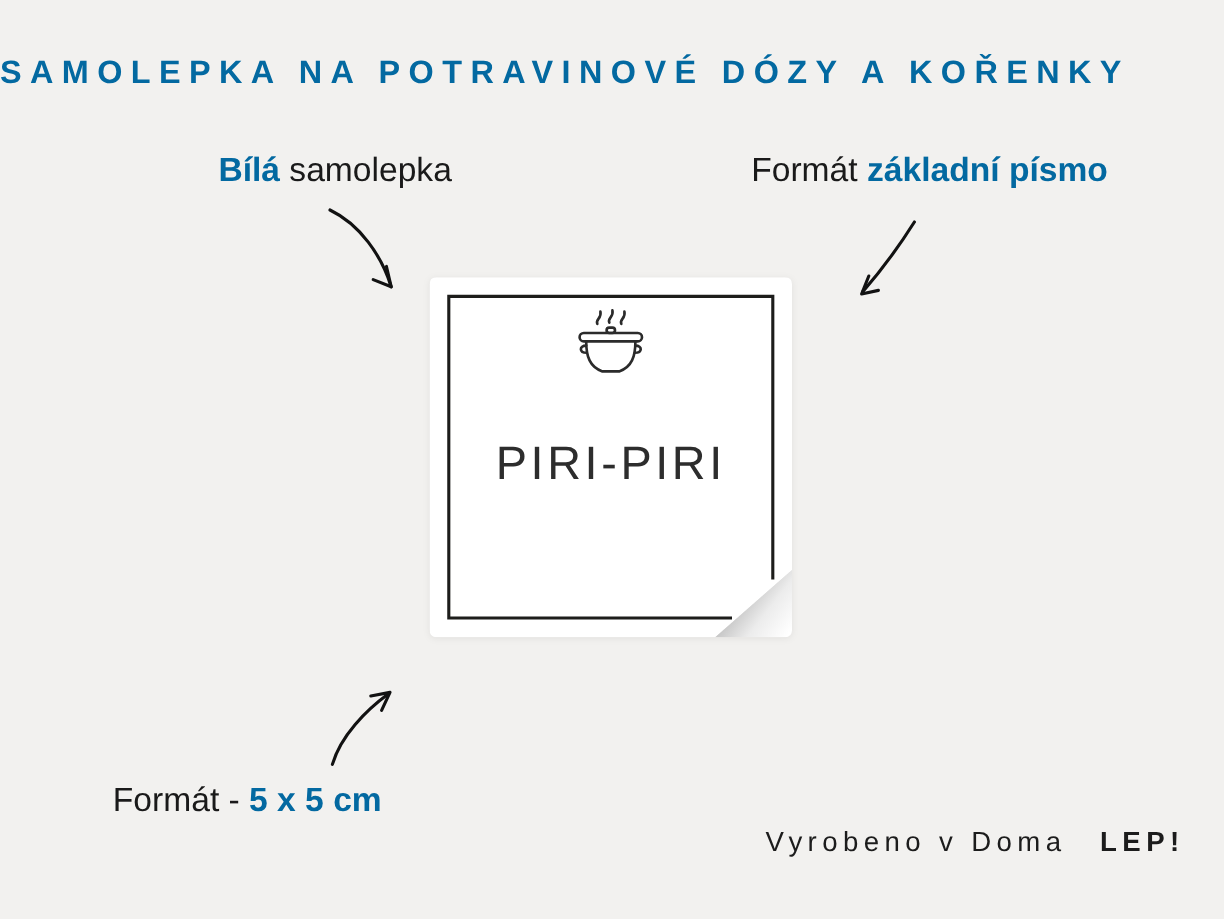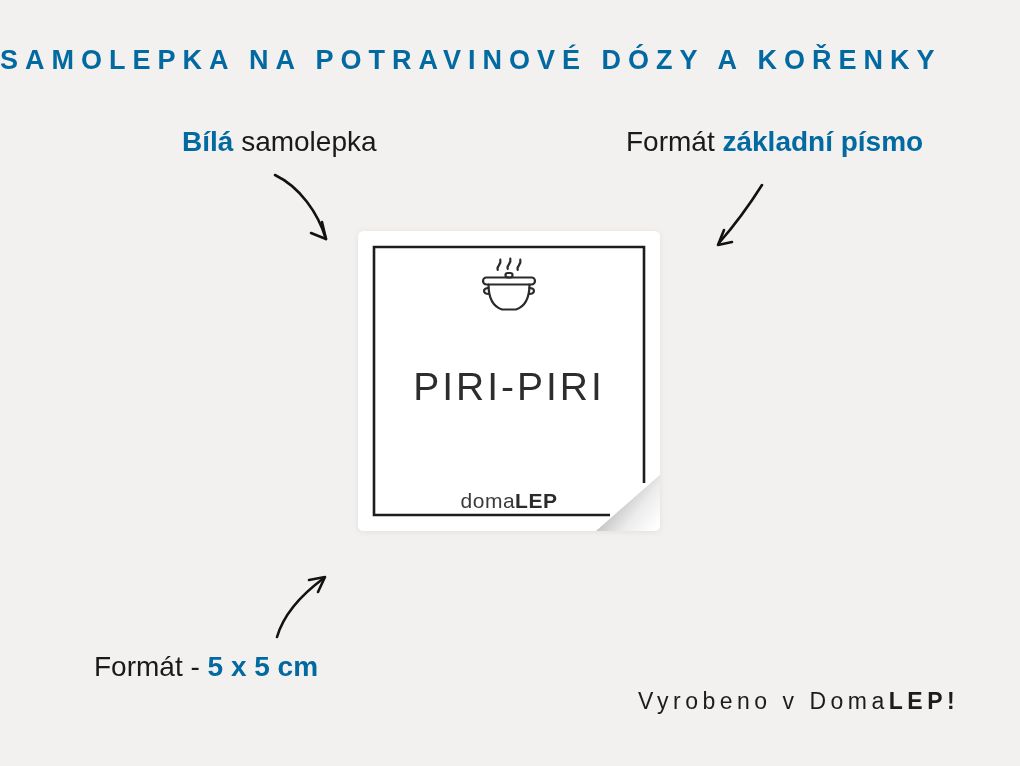--- a/index.html
+++ b/index.html
@@ -18,21 +18,21 @@
   }
   .callout{font-size:28px;color:#1a1a1a;white-space:nowrap;}
   .callout b{font-weight:700;color:#0369a1;}
   .label-left{left:182px;top:126px;}
   .label-right{left:626px;top:126px;}
   .label-format{left:94px;top:651px;}
   .footer-note{
     left:638px;top:688px;font-size:23px;letter-spacing:4.5px;
     color:#1c1c1c;white-space:nowrap;
   }
-  .footer-note b{font-weight:700;}
+  .footer-note b{font-weight:700;margin-left:28px;}
   .sticker{
     left:358px;top:231px;width:302px;height:288px;
   }
   .sticker > svg{position:absolute;left:0;top:0;filter:drop-shadow(0 1px 3px rgba(0,0,0,0.07));}
   .product-name{
     left:0;right:0;top:134px;text-align:center;
     font-size:39px;font-weight:300;letter-spacing:3px;color:#2d2d2d;
     white-space:nowrap;
   }
   .brand{
@@ -88,18 +88,17 @@
       <path d="M32 16c-2.8-3 2.8-5.4 0-10.5" transform="rotate(14 32 11)"></path>
       <path d="M42 17c-2.8-3 2.8-5.4 0-10.5" transform="rotate(14 42 12)"></path>
       <rect x="28.5" y="20" width="7" height="4.5" rx="2.2"></rect>
       <rect x="6" y="24.5" width="52" height="7" rx="3.5"></rect>
       <path d="M11.5 31.5 C11.5 44 14.5 53 25 56.5 L39 56.5 C49.5 53 52.5 44 52.5 31.5"></path>
       <path d="M11.5 35 C5.5 35 5.5 41 12 41"></path>
       <path d="M52.5 35 C58.5 35 58.5 41 52 41"></path>
     </g>
   </svg>
   <div class="abs product-name">PIRI-PIRI</div>
-  <div class="abs brand"><span>doma</span><b>LEP</b></div>
 </div>
 
 <div class="abs callout label-format"><span>Formát - </span><b>5 x 5 cm</b></div>
 
 <div class="abs footer-note"><span>Vyrobeno v Doma</span><b>LEP!</b></div>
 
 </body></html>

